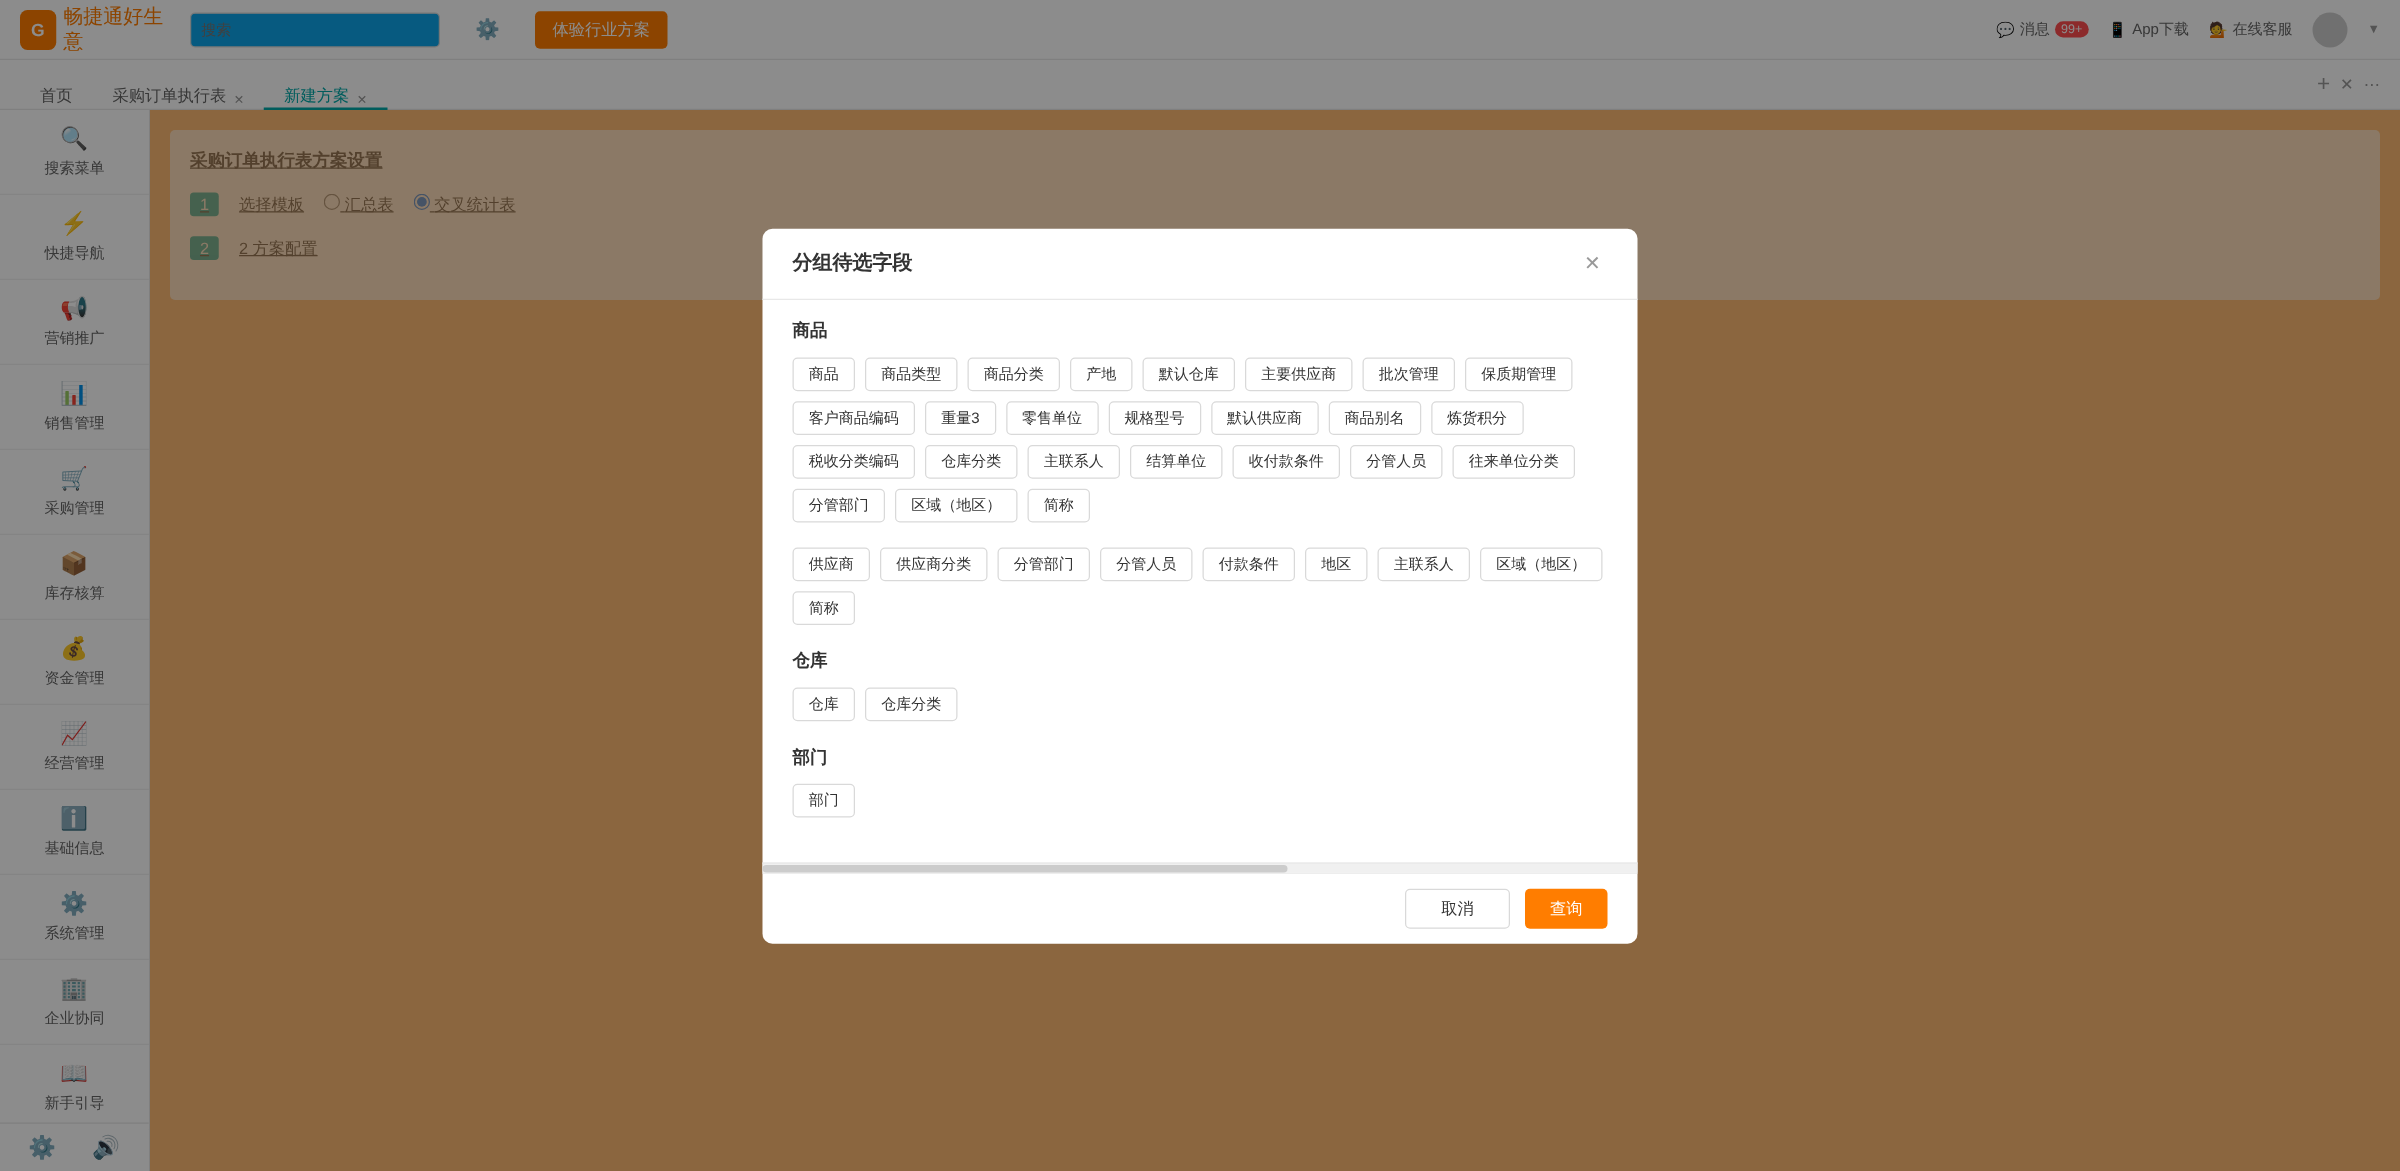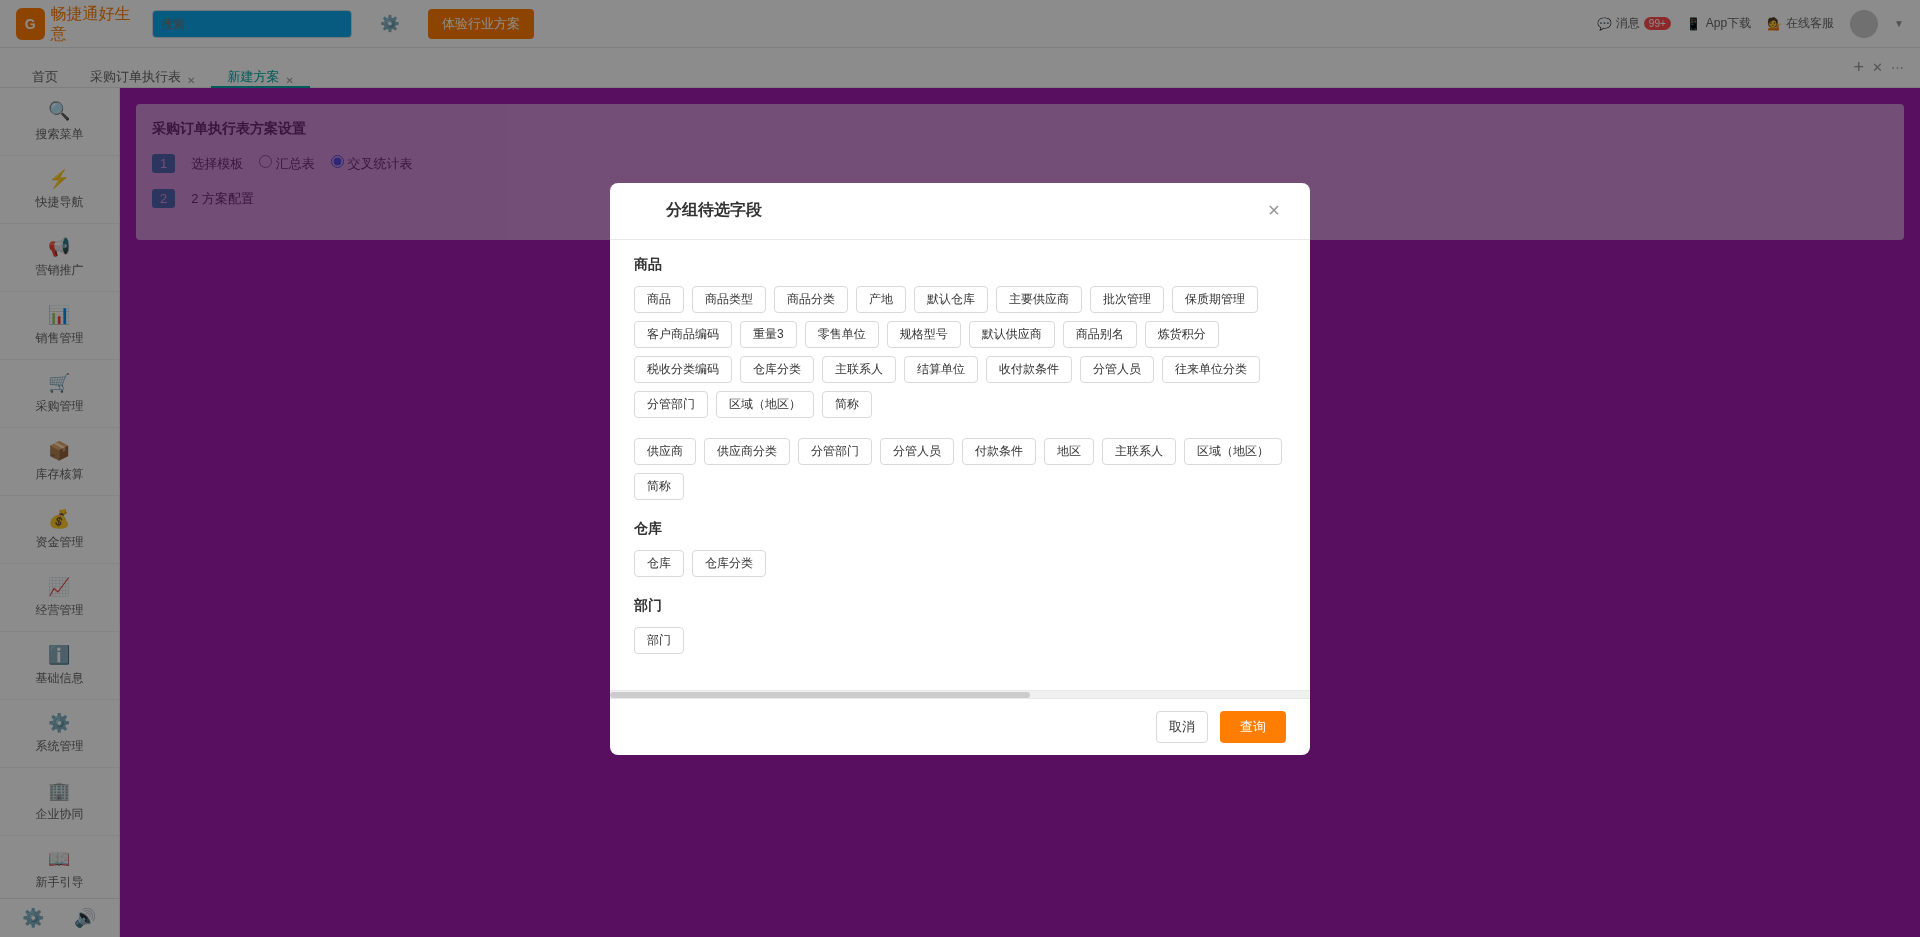--- a/index.html
+++ b/index.html
@@ -150,23 +150,24 @@
       justify-content: space-around;
       padding: 8px;
       border-top: 1px solid #e8e8e8;
       background: #fff;
     }
 
     
     .main-content {
       position: fixed;
       top: 88px; left: 120px; right: 0; bottom: 0;
-      background: #a21caf;
+      background: #fdba74;
       overflow: auto;
       padding: 16px;
+      text-decoration: underline;
     }
 
     
     .bg-content {
       background: #fff;
       border-radius: 4px;
       padding: 16px;
       opacity: 0.5;
     }
 
@@ -196,21 +197,20 @@
       align-items: center;
       justify-content: space-between;
       padding: 16px 24px;
       border-bottom: 1px solid #e8e8e8;
       flex-shrink: 0;
     }
     .modal-title {
       font-size: 16px;
       font-weight: 600;
       color: #333;
-      margin-left: 32px;
     }
     .modal-close {
       cursor: pointer;
       font-size: 16px;
       color: #999;
       width: 24px; height: 24px;
       display: flex; align-items: center; justify-content: center;
     }
 
     
@@ -249,21 +249,21 @@
     
     .modal-footer {
       padding: 12px 24px;
       display: flex;
       justify-content: flex-end;
       gap: 12px;
       border-top: 1px solid #e8e8e8;
       flex-shrink: 0;
     }
     .btn-cancel {
-      padding: 6px 12px;
+      padding: 6px 28px;
       border: 1px solid #d9d9d9;
       border-radius: 4px;
       background: #fff;
       cursor: pointer;
       font-size: 13px;
       color: #333;
       text-align: right;
     }
     .btn-confirm {
       padding: 6px 20px;

